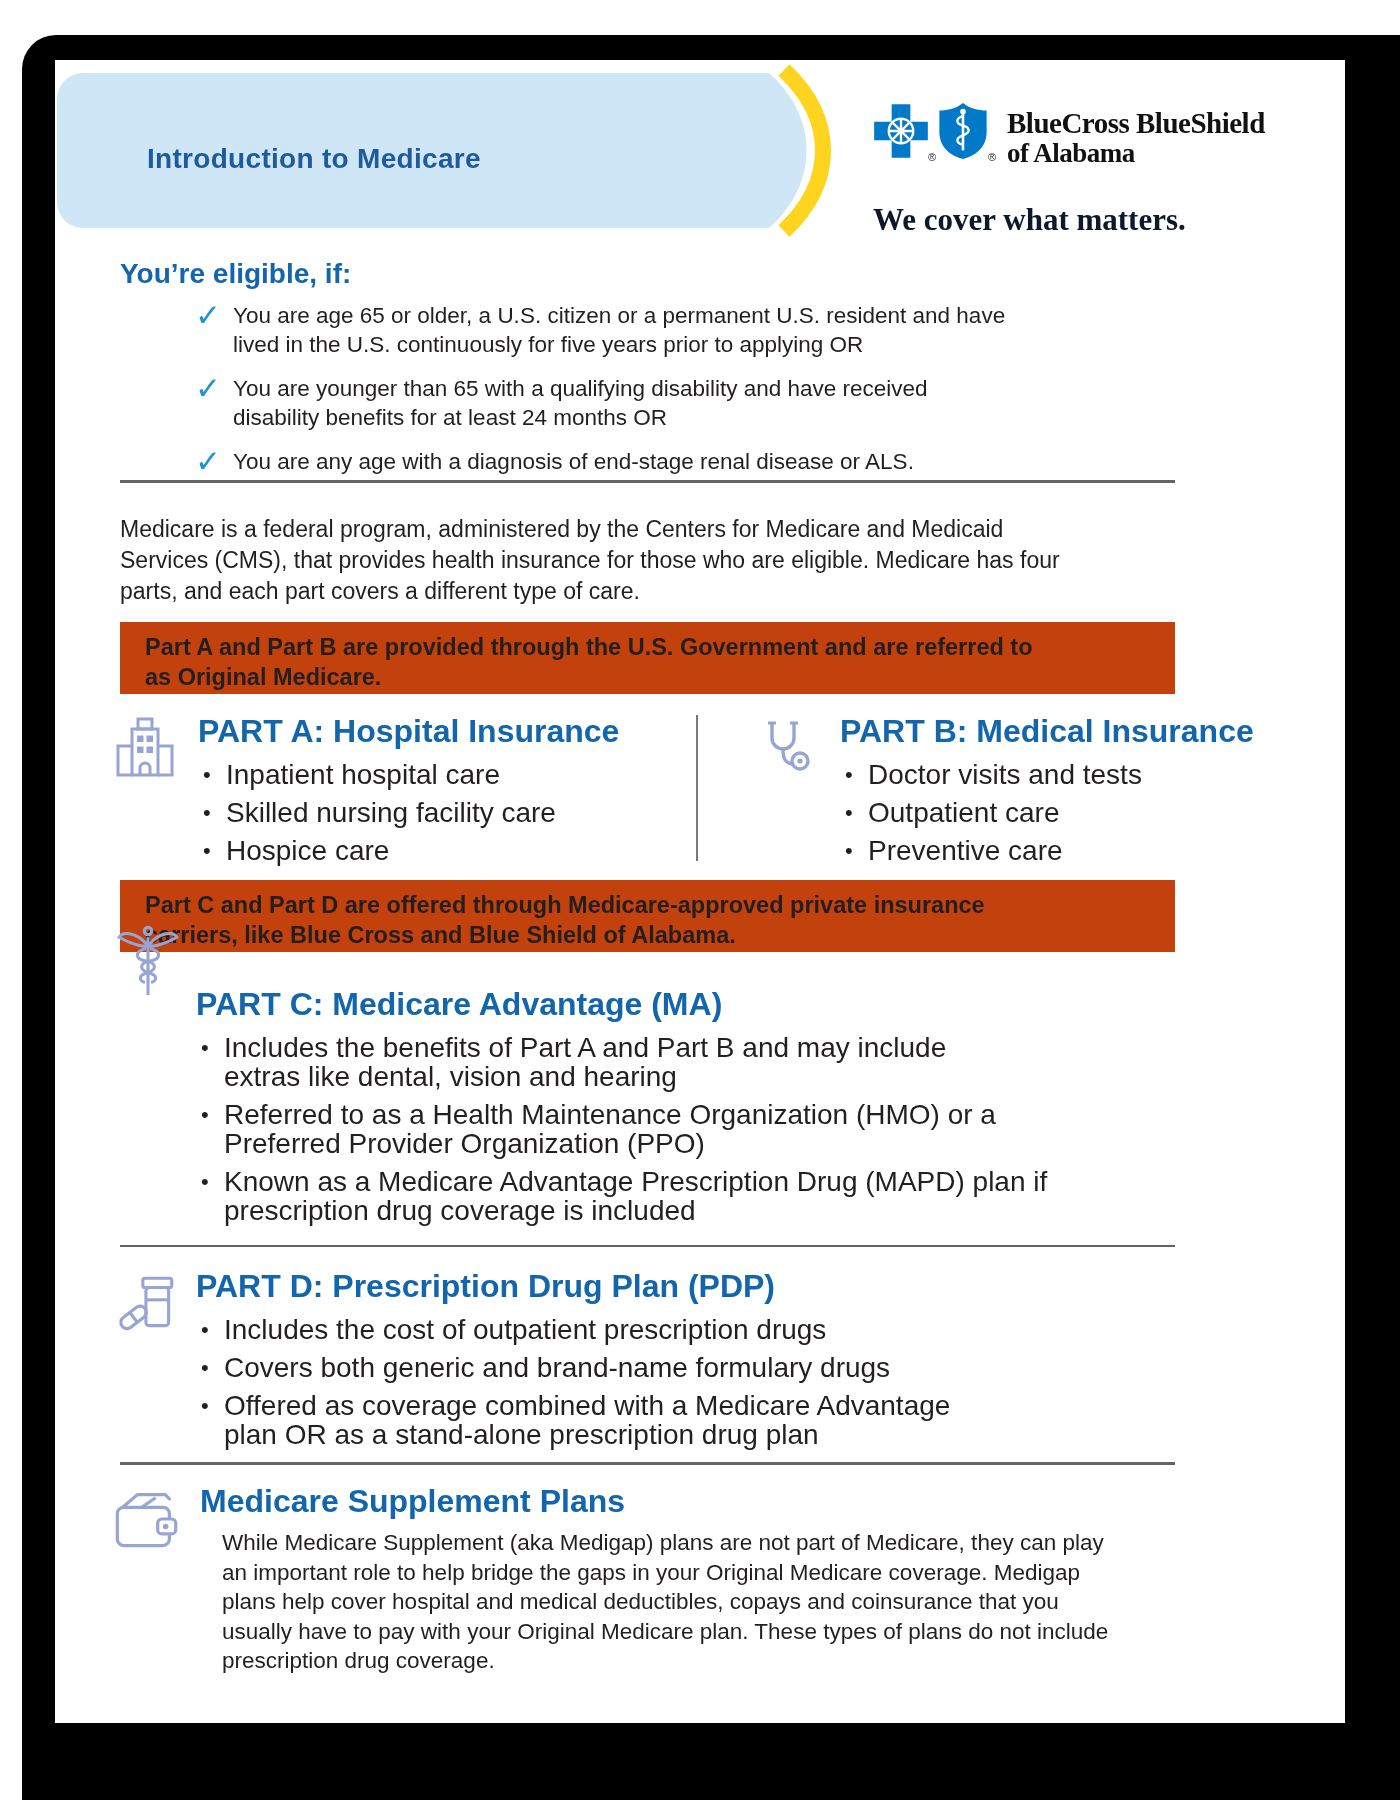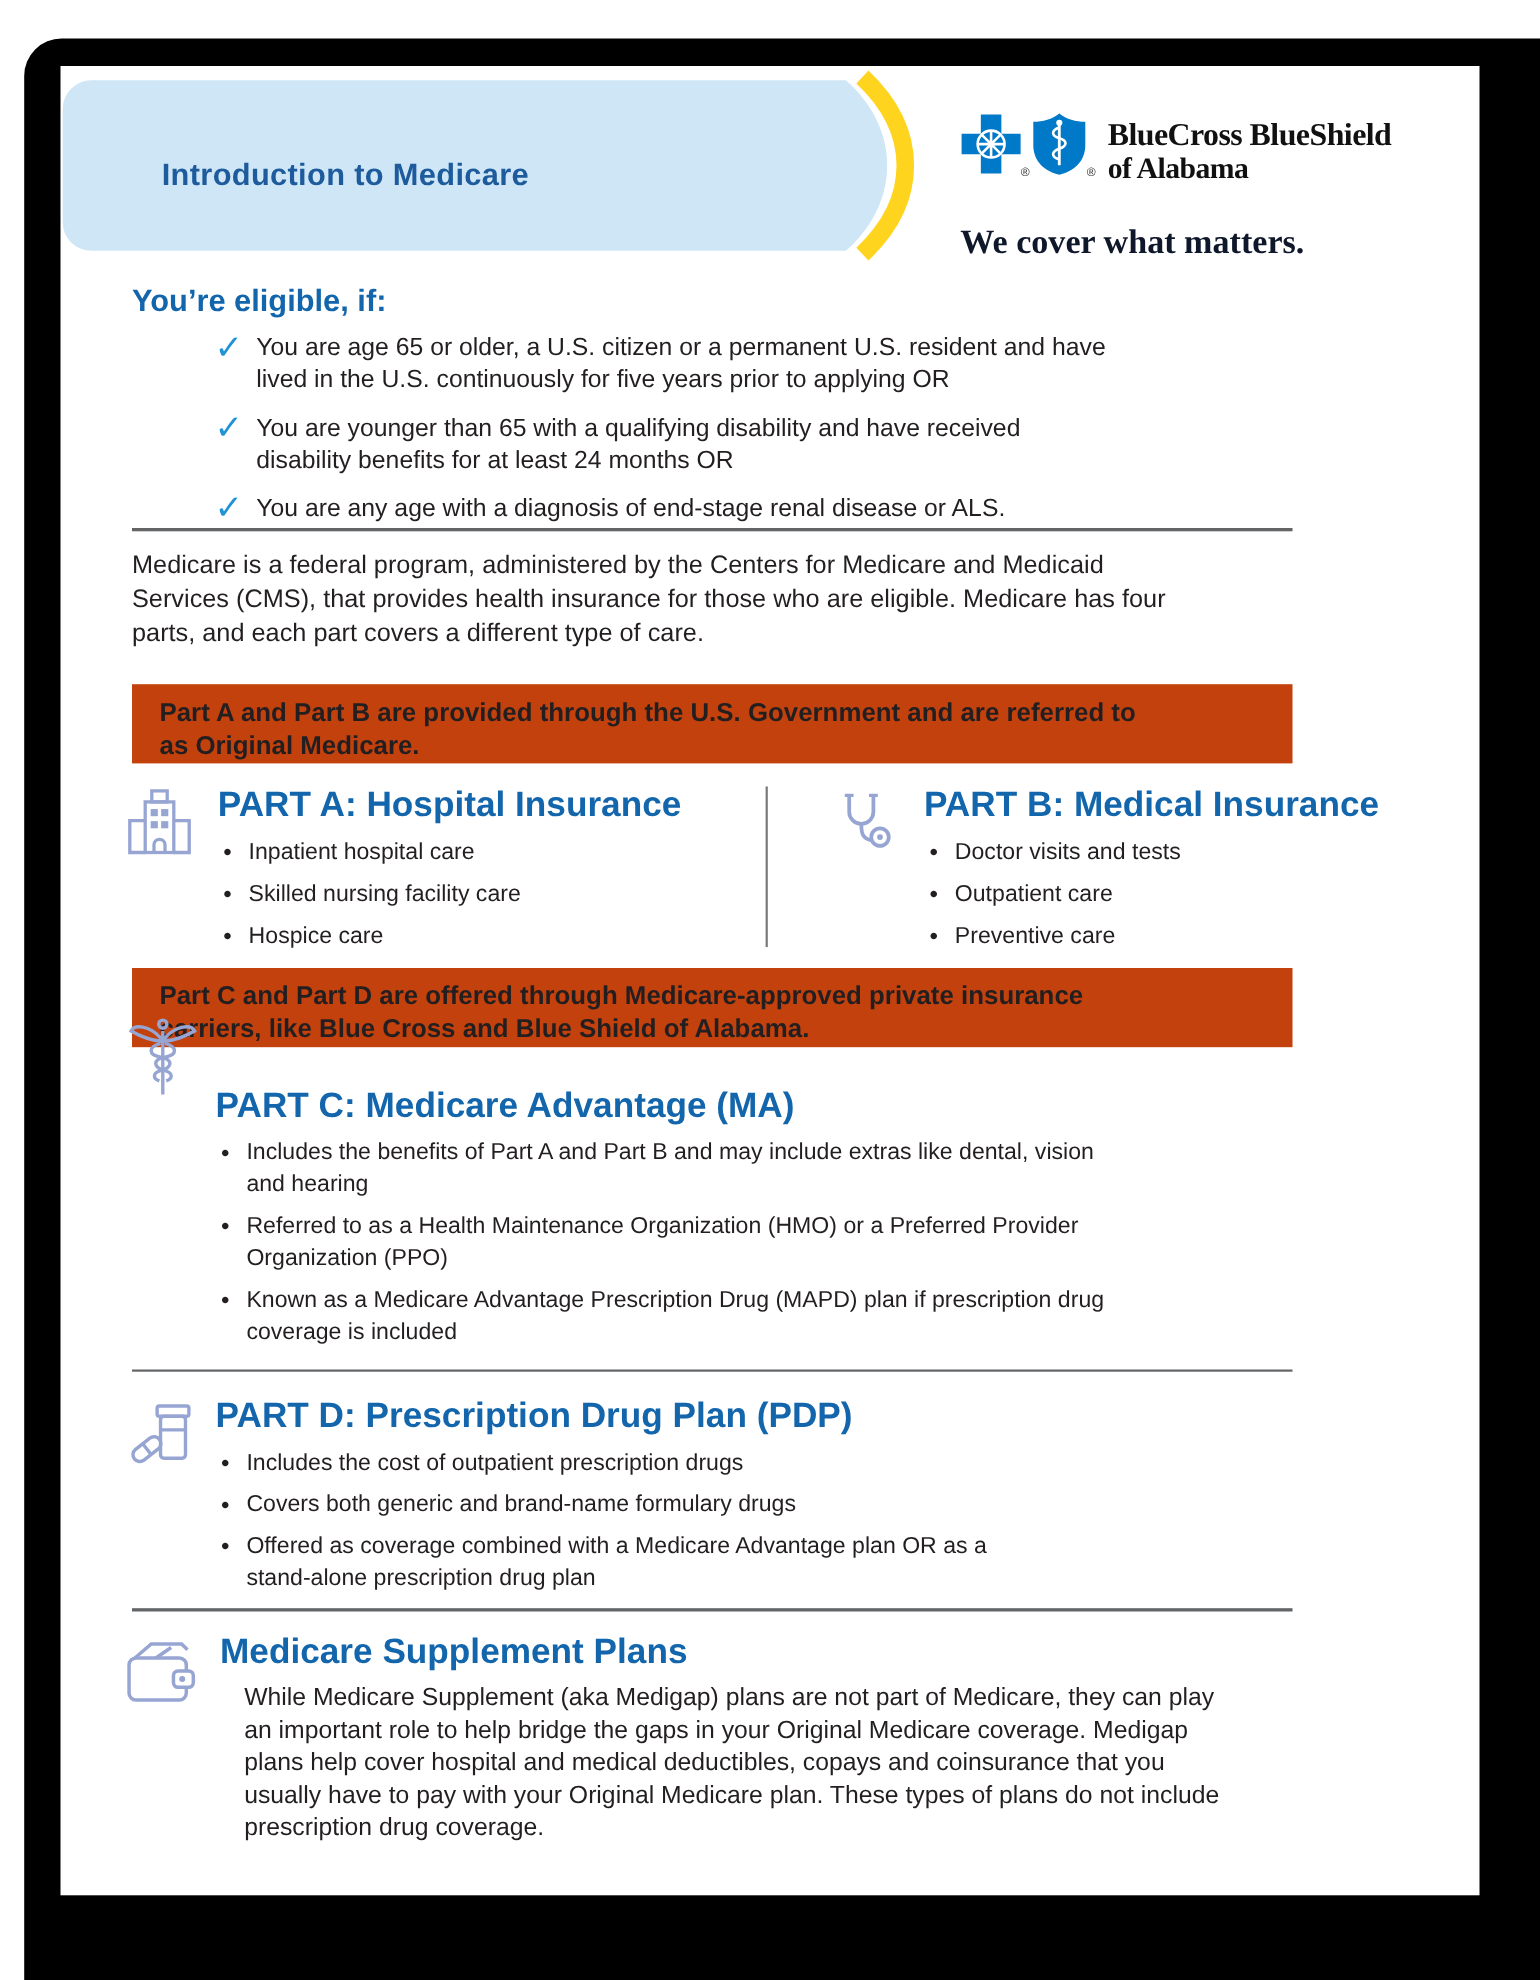--- a/index.html
+++ b/index.html
@@ -43,30 +43,30 @@
   }
   .checklist { position:absolute; left:140px; top:241px; }
   .check-row { display:flex; margin-bottom:15px; }
   .check-glyph {
     color:#2293d8; font-size:31px; line-height:30px; width:38px; flex:0 0 38px;
     font-weight:400;
   }
   .check-text { font-size:22.5px; line-height:29px; }
   
   .rule { position:absolute; left:65px; width:1055px; background:#636466; }
-  .intro-para { position:absolute; left:65px; top:438px; width:965px; font-size:23px; line-height:31px; }
+  .intro-para { position:absolute; left:65px; top:454px; width:965px; font-size:23px; line-height:31px; }
   .callout {
     position:absolute; left:65px; width:1055px; box-sizing:border-box;
     background:#c2410c; padding:10px 20px 12px 25px;
     font-weight:bold; font-size:23.5px; line-height:30px;
   }
   .callout span { display:block; max-width:905px; }
   .sec-heading { font-size:32px; font-weight:bold; color:#1366ac; white-space:nowrap; }
   ul.plain { list-style:none; margin:10px 0 0 0; padding:0; }
-  li.b { position:relative; padding-left:28px; font-size:21px; line-height:29px; margin-bottom:9px; }
+  li.b { position:relative; padding-left:28px; font-size:28px; line-height:29px; margin-bottom:9px; }
   li.b::before { content:"•"; position:absolute; left:5px; top:0; font-size:22px; }
   .abs { position:absolute; }
   .vline { position:absolute; left:641px; top:655px; width:2px; height:146px; background:#77787b; }
   .part-body .sec-heading { margin-bottom:0; }
   .supp-para { font-size:22.5px; line-height:29.5px; max-width:895px; margin-top:8px; }
   svg { display:block; }
 </style>
 </head>
 <body>
 

